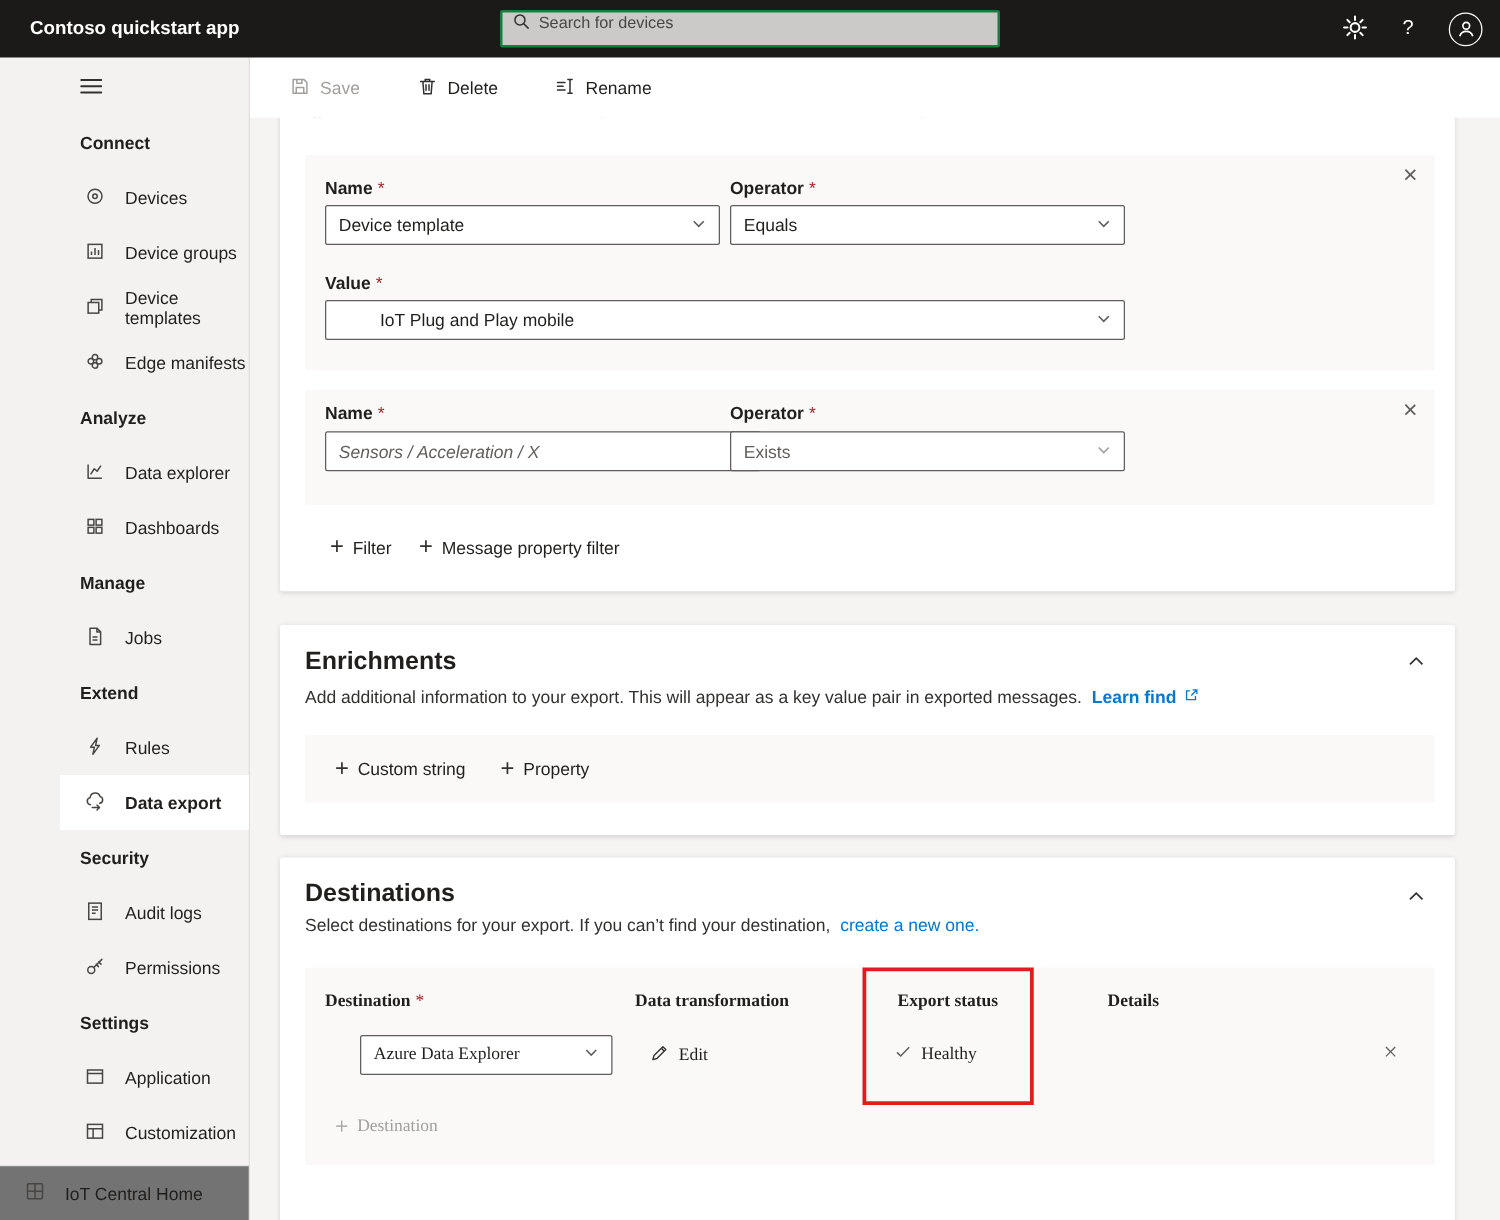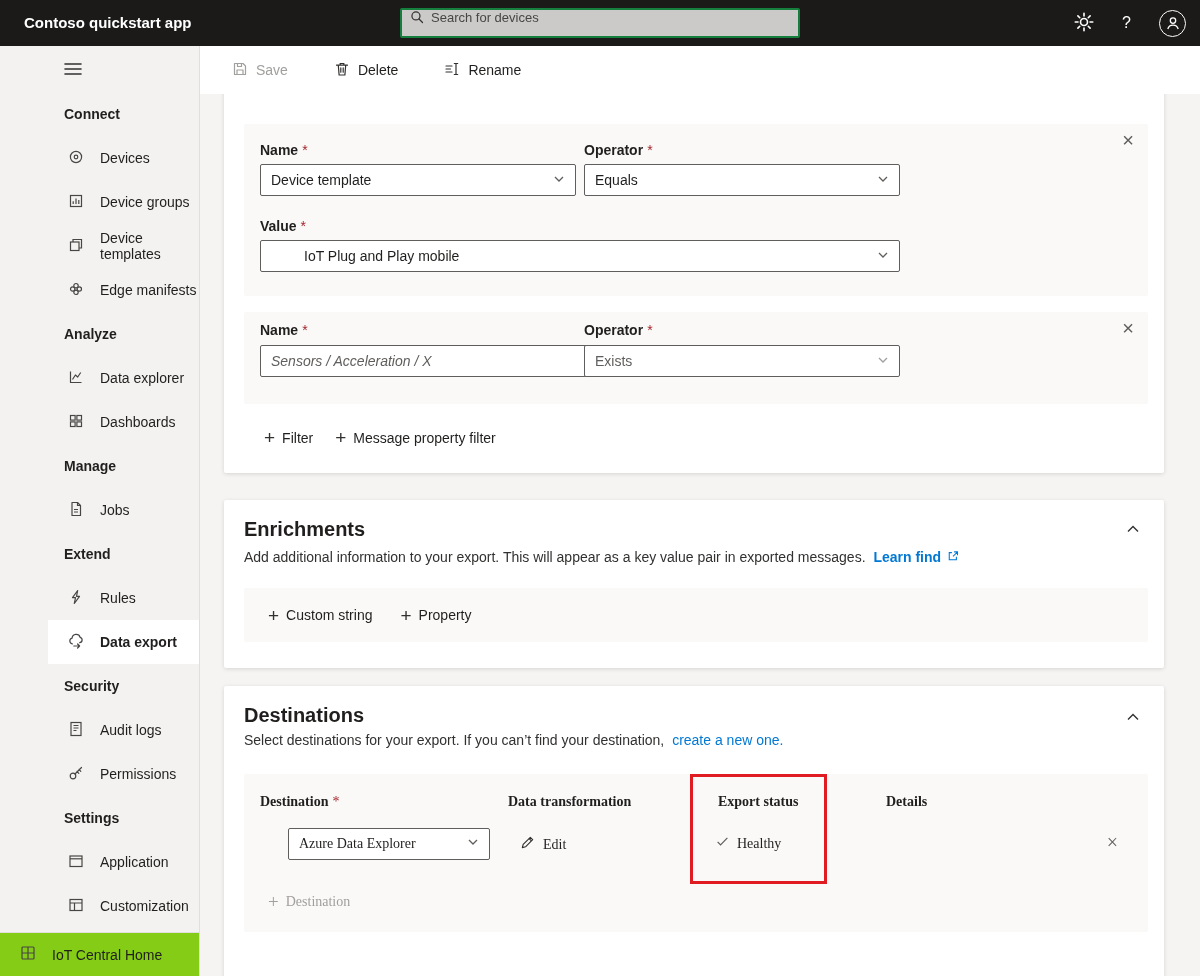--- a/index.html
+++ b/index.html
@@ -20,21 +20,21 @@
   .top-icons { position:absolute; right:0; top:0; height:46px; display:flex; align-items:center; gap:28px; padding-right:14px; }
   .help-btn { color:#fff; font-size:16px; cursor:pointer; }
   .avatar { width:27px; height:27px; border-radius:50%; border:1.5px solid #fff; display:flex; align-items:center; justify-content:center; cursor:pointer; }
   
   .sidebar { position:absolute; left:0; top:46px; width:200px; bottom:0; background:#f3f2f1; border-right:1px solid #e1dfdd; z-index:20;padding-left:48px; }
   .hamburger { height:46px; display:flex; align-items:center; padding-left:16px; cursor:pointer; }
   .side-section { height:44px; line-height:44px; padding-left:16px; font-weight:bold; font-size:14px; color:#201f1e; }
   .side-item { height:44px; display:flex; align-items:center; gap:16px; padding-left:20px; font-size:14px; color:#201f1e; cursor:pointer; }
   .side-item.selected { background:#fff; font-weight:bold; }
   .side-footer { position:absolute; left:0; right:0; bottom:0; height:44px; border-top:1px solid #e1dfdd;
-    display:flex; align-items:center; gap:16px; padding-left:20px; cursor:pointer; background:#84cc16; }
+    display:flex; align-items:center; gap:16px; padding-left:20px; cursor:pointer; background:#737373; }
   
   .toolbar { position:absolute; left:200px; top:46px; right:0; height:48px; background:#fff;
     display:flex; align-items:center; gap:46px; padding-left:32px; z-index:10; }
   .tbtn { display:flex; align-items:center; gap:8px; font-size:14px; color:#201f1e; cursor:pointer; }
   .tbtn.disabled { color:#a19f9d; cursor:default; }
   
   .content { position:absolute; left:200px; top:94px; right:0; bottom:0; background:#f5f4f3; overflow:hidden; }
   .card { position:absolute; background:#fff; border-radius:2px; box-shadow:0 1px 4px rgba(0,0,0,0.13); }
   .group { position:absolute; background:#faf9f8; border-radius:2px; }
   .flabel { position:absolute; font-size:14px; font-weight:bold; color:#201f1e; }

